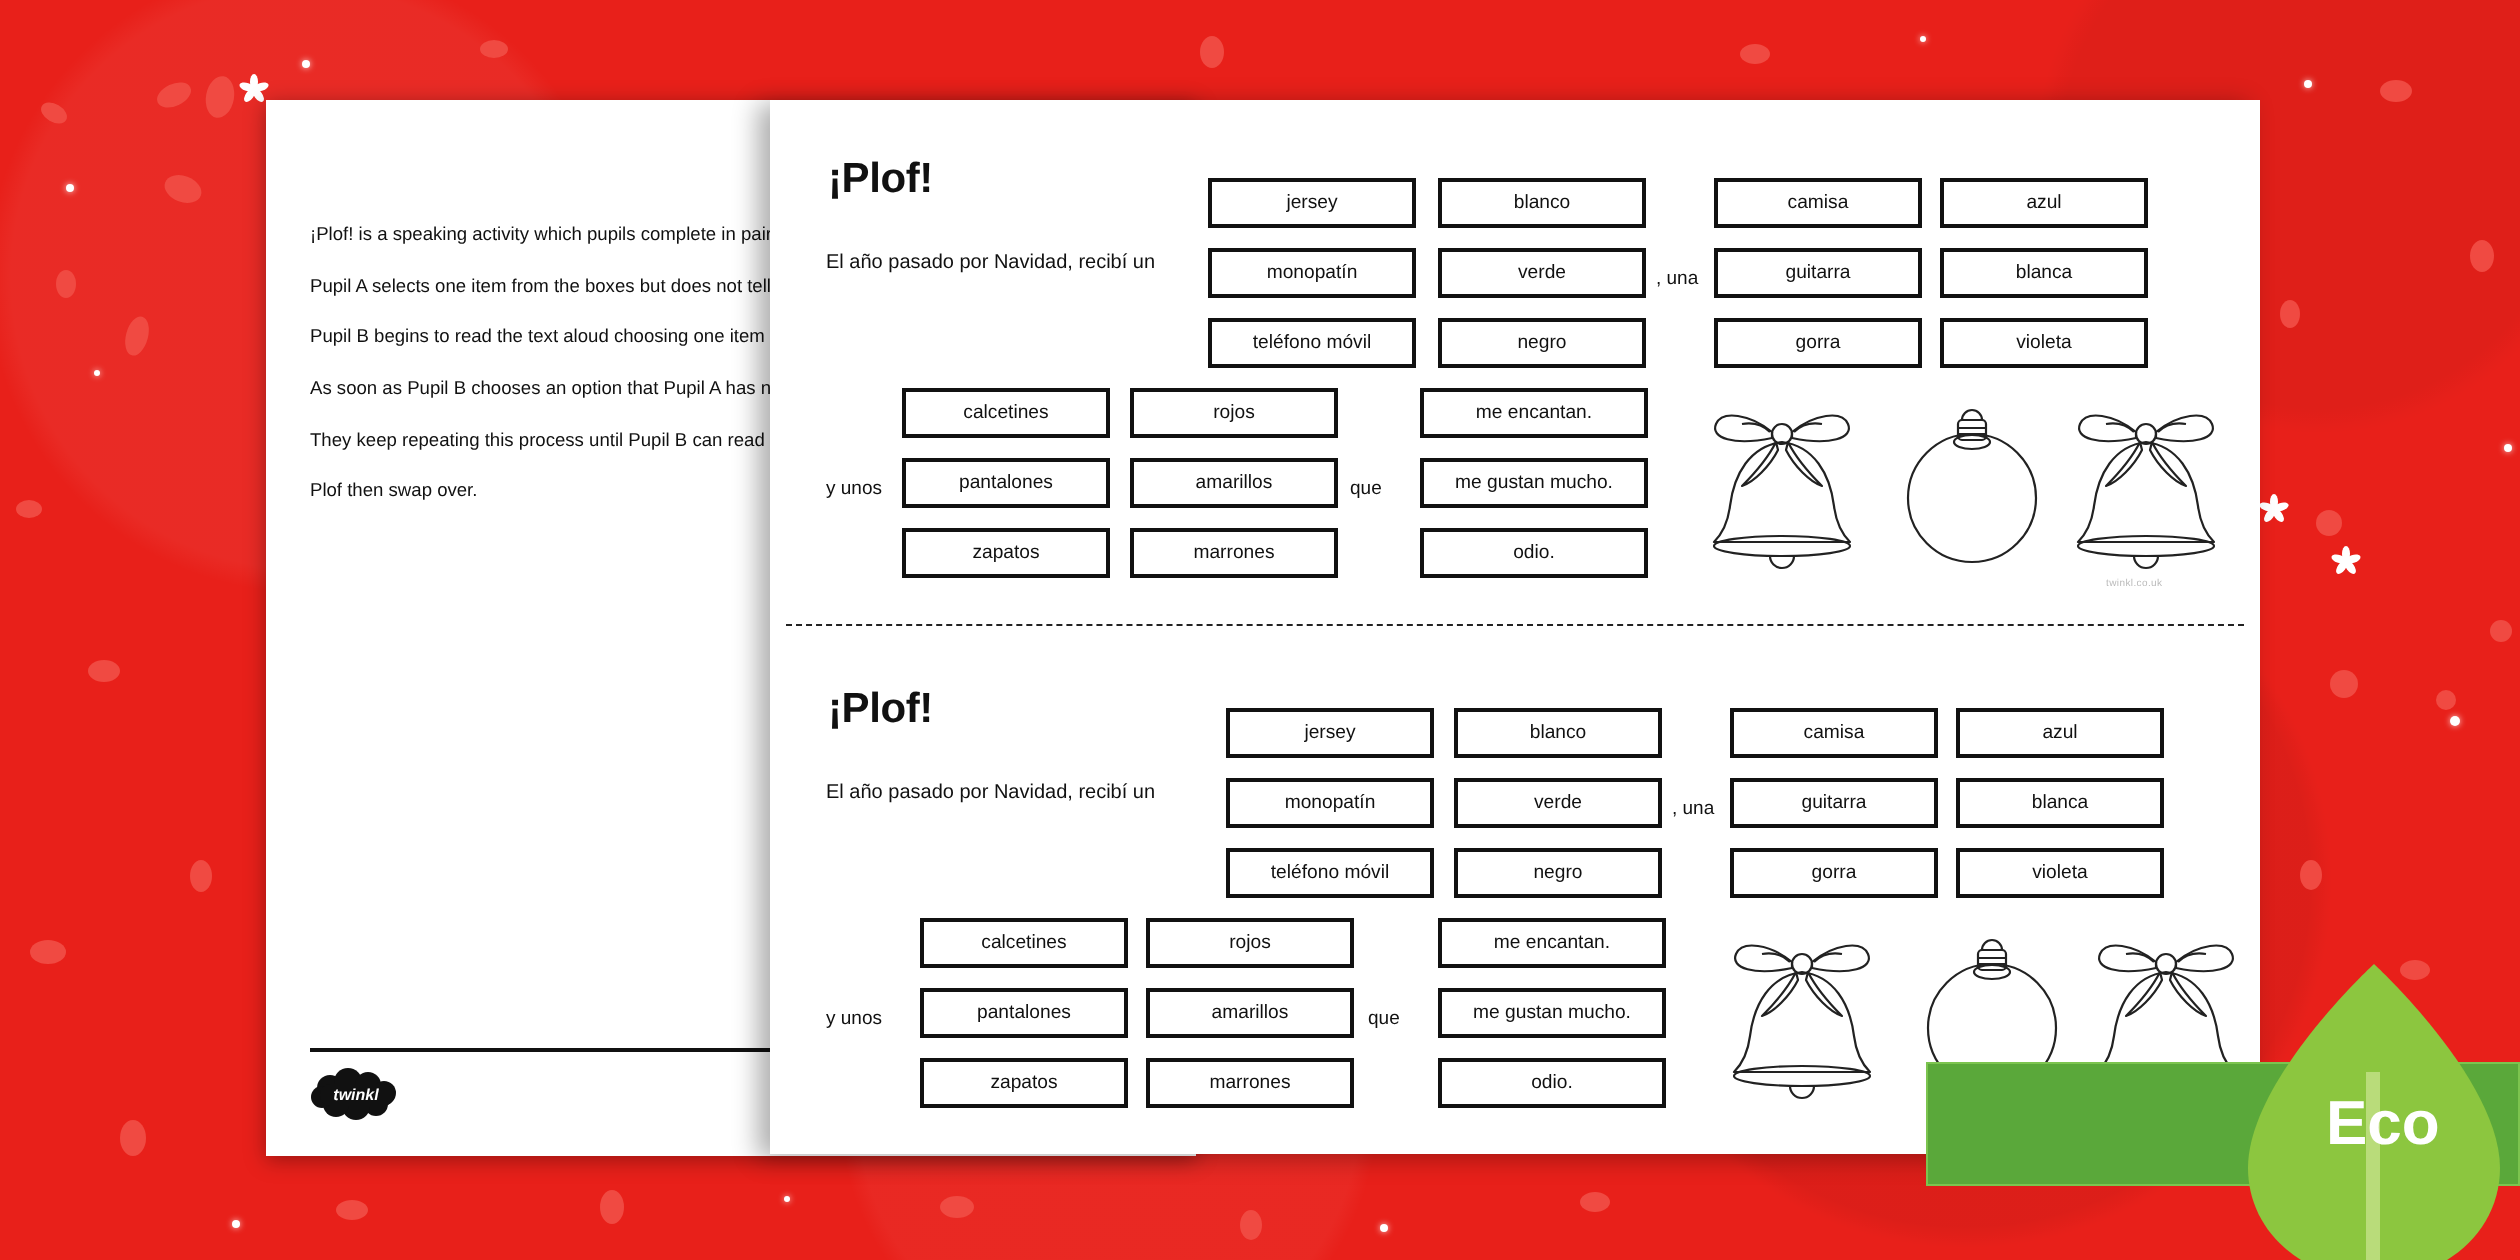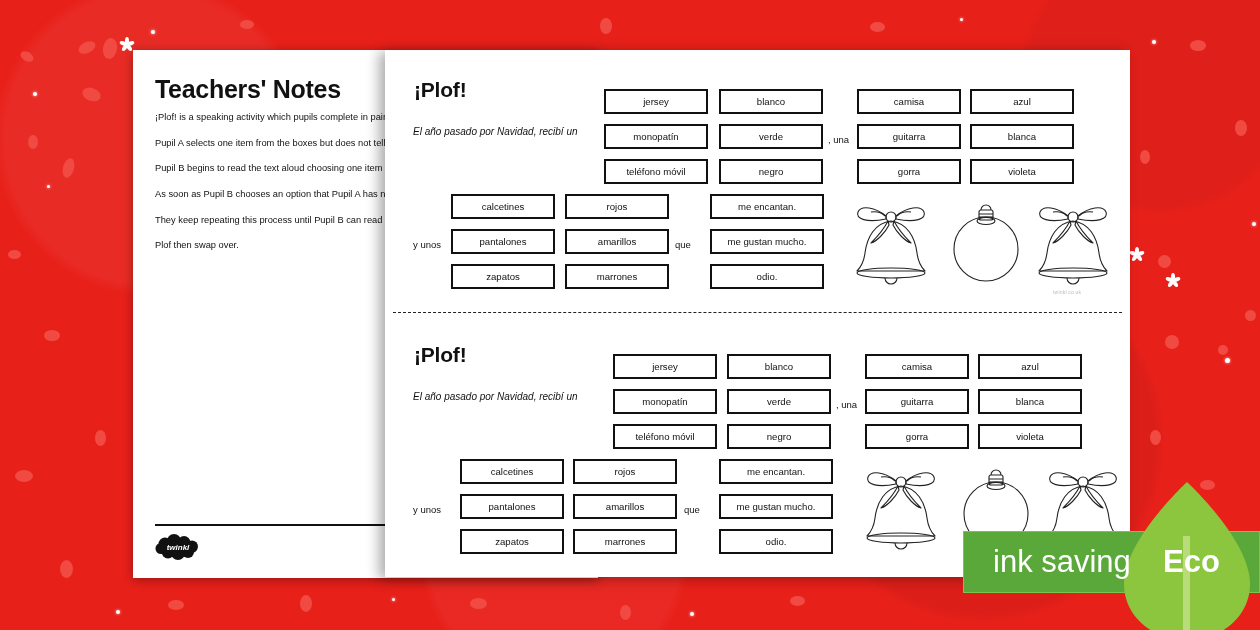--- a/index.html
+++ b/index.html
@@ -36,21 +36,21 @@
              white-space:nowrap;overflow:hidden;}
   #tn-rule{position:absolute;left:22px;top:474px;width:420px;height:2px;background:#111;}
   #tw-logo{position:absolute;left:22px;top:484px;width:46px;height:28px;}
   #tw-logo svg{display:block;}
 
   
   .sheet{position:absolute;left:0;width:745px;}
   #sheet-top{top:0;height:262px;}
   #sheet-bottom{top:265px;height:262px;}
   .ws-title{position:absolute;font-size:21px;font-weight:bold;color:#111;letter-spacing:-.2px;}
-  .ws-lead{position:absolute;font-size:10px;color:#111;white-space:nowrap;font-style:italic;}
+  .ws-lead{position:absolute;font-size:10px;color:#111;white-space:nowrap;}
   .ws-conn{position:absolute;font-size:9.5px;color:#111;white-space:nowrap;}
   .gridcol{position:absolute;}
   .wbox{border:2px solid #111;background:#fff;height:21px;margin-bottom:10px;
         display:flex;align-items:center;justify-content:center;
         font-size:9.6px;color:#111;white-space:nowrap;}
   .wbox:last-child{margin-bottom:0;}
   .art{position:absolute;}
   .wm{position:absolute;font-size:5px;color:#bbb;letter-spacing:.2px;}
 
   
@@ -128,21 +128,20 @@
   <div class="spark" style="left:1164px;top:272px;">
     <i style="transform:rotate(0deg)"></i>
       <i style="transform:rotate(72deg)"></i>
     <i style="transform:rotate(144deg)"></i>
       <i style="transform:rotate(216deg)"></i>
     <i style="transform:rotate(288deg)"></i>
   </div>
 </div>
 
 <div class="page" id="back-page">
-  <div id="tn-title">Teachers' Notes</div>
 
   <div id="tn-list">
     <p>¡Plof! is a speaking activity which pupils complete in pairs.</p>
     <p>Pupil A selects one item from the boxes but does not tell Pupil B.</p>
     <p>Pupil B begins to read the text aloud choosing one item from each box.</p>
     <p>As soon as Pupil B chooses an option that Pupil A has not chosen, Pupil A says ¡Plof!</p>
     <p>They keep repeating this process until Pupil B can read the whole text.</p>
     <p>Plof then swap over.</p>
   </div>
 
@@ -343,15 +342,14 @@
     </div>
   </div>
 </div>
 
 <div id="eco">
   <div id="eco-bar"></div>
   <svg id="eco-leaf" viewBox="0 0 138 168" aria-hidden="true">
     <path d="M69 4 C69 4 132 62 132 106 C132 138 104 162 69 162 C34 162 6 138 6 106 C6 62 69 4 69 4 Z" fill="#8cc63f"></path>
     <rect x="65" y="58" width="7" height="108" fill="#b9dc7a"></rect>
   </svg>
-  <div id="eco-ink">ink saving</div>
   <div id="eco-word">Eco</div>
 </div>
 
 </body></html>

